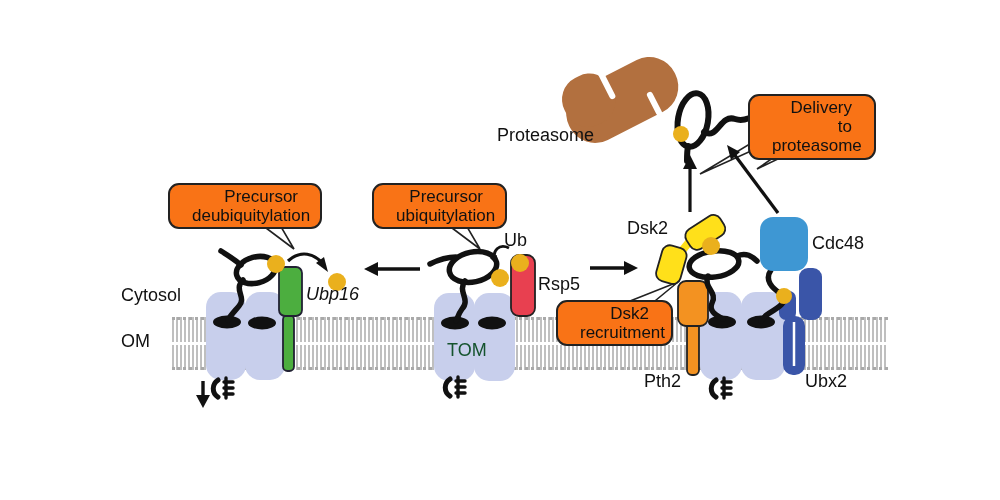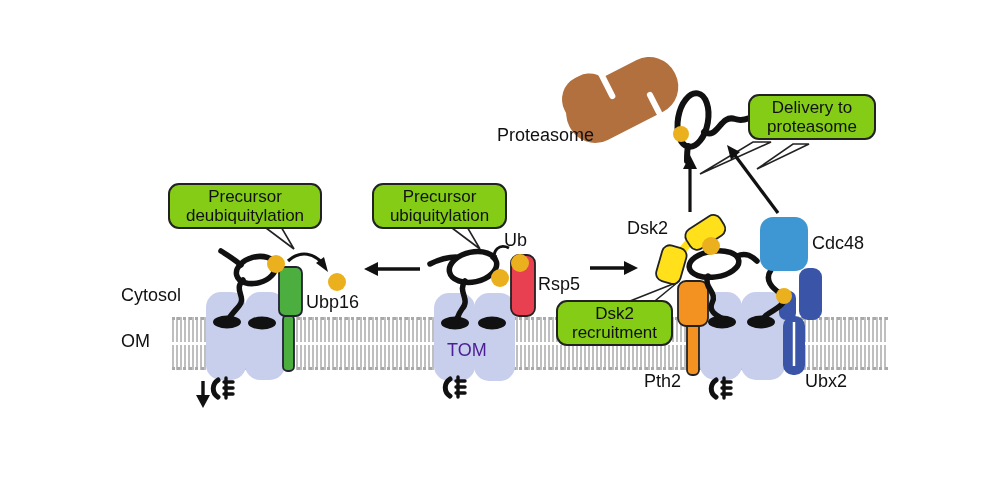--- a/index.html
+++ b/index.html
@@ -1,21 +1,21 @@
 <!DOCTYPE html>
 <html><head>
 <meta charset="utf-8">
 <style>
   html,body{margin:0;padding:0;background:#fff;}
   .stage{position:relative;width:1000px;height:500px;overflow:hidden;
          font-family:"Liberation Sans", sans-serif;background:#fff;}
   .lbl{position:absolute;font-size:18px;color:#111;white-space:nowrap;}
-  .bubble{position:absolute;box-sizing:border-box;background:#84cc16;border:2px solid #222;
-          border-radius:11px;text-align:center;font-size:17px;line-height:1.13;
-          padding:2px 10px;color:#111;z-index:30;}
+  .bubble{position:absolute;box-sizing:border-box;background:#f97316;border:2px solid #222;
+          border-radius:11px;text-align:right;font-size:17px;line-height:1.13;
+          padding:2px 22px;color:#111;z-index:30;}
   .bl{display:block;}
   .membrane{position:absolute;left:172px;top:317px;width:716px;height:53px;z-index:1;}
   .leaflet{position:absolute;left:0;width:100%;height:22px;
            background:repeating-linear-gradient(90deg,#bfbfbf 0 2px,transparent 2px 4px);}
   .leaflet.top{top:0;border-top:3px dotted #a9a9a9;}
   .leaflet.bottom{bottom:0;border-bottom:3px dotted #a9a9a9;}
   svg.layer{position:absolute;left:0;top:0;z-index:10;}
   .labels{position:absolute;left:0;top:0;width:100%;height:100%;z-index:20;}
 </style>
 </head>
@@ -172,22 +172,22 @@
       <line x1="13" y1="5" x2="22" y2="5" stroke-width="3.4"></line>
       <line x1="13" y1="11" x2="22" y2="11" stroke-width="3.4"></line>
       <line x1="13" y1="17" x2="22" y2="17" stroke-width="3.4"></line>
     </g>
   </svg>
 
   <div class="labels">
     <div class="lbl" style="left:497px;top:125px;">Proteasome</div>
     <div class="lbl" style="left:121px;top:285px;text-align:center;">Cytosol</div>
     <div class="lbl" style="left:121px;top:331px;text-align:right;">OM</div>
-    <div class="lbl" style="left:306px;top:292px;">Ubp16</div>
-    <div class="lbl" style="left:447px;top:340px;color:#4c1d95;">TOM</div>
+    <div class="lbl" style="left:306px;top:284px;font-style:italic;">Ubp16</div>
+    <div class="lbl" style="left:447px;top:340px;color:#14532d;">TOM</div>
     <div class="lbl" style="left:504px;top:230px;">Ub</div>
     <div class="lbl" style="left:538px;top:274px;">Rsp5</div>
     <div class="lbl" style="left:627px;top:218px;">Dsk2</div>
     <div class="lbl" style="left:812px;top:233px;">Cdc48</div>
     <div class="lbl" style="left:644px;top:371px;">Pth2</div>
     <div class="lbl" style="left:805px;top:371px;">Ubx2</div>
   </div>
 
   <div class="bubble" style="left:168px;top:183px;width:154px;">
     <span class="bl">Precursor</span>

